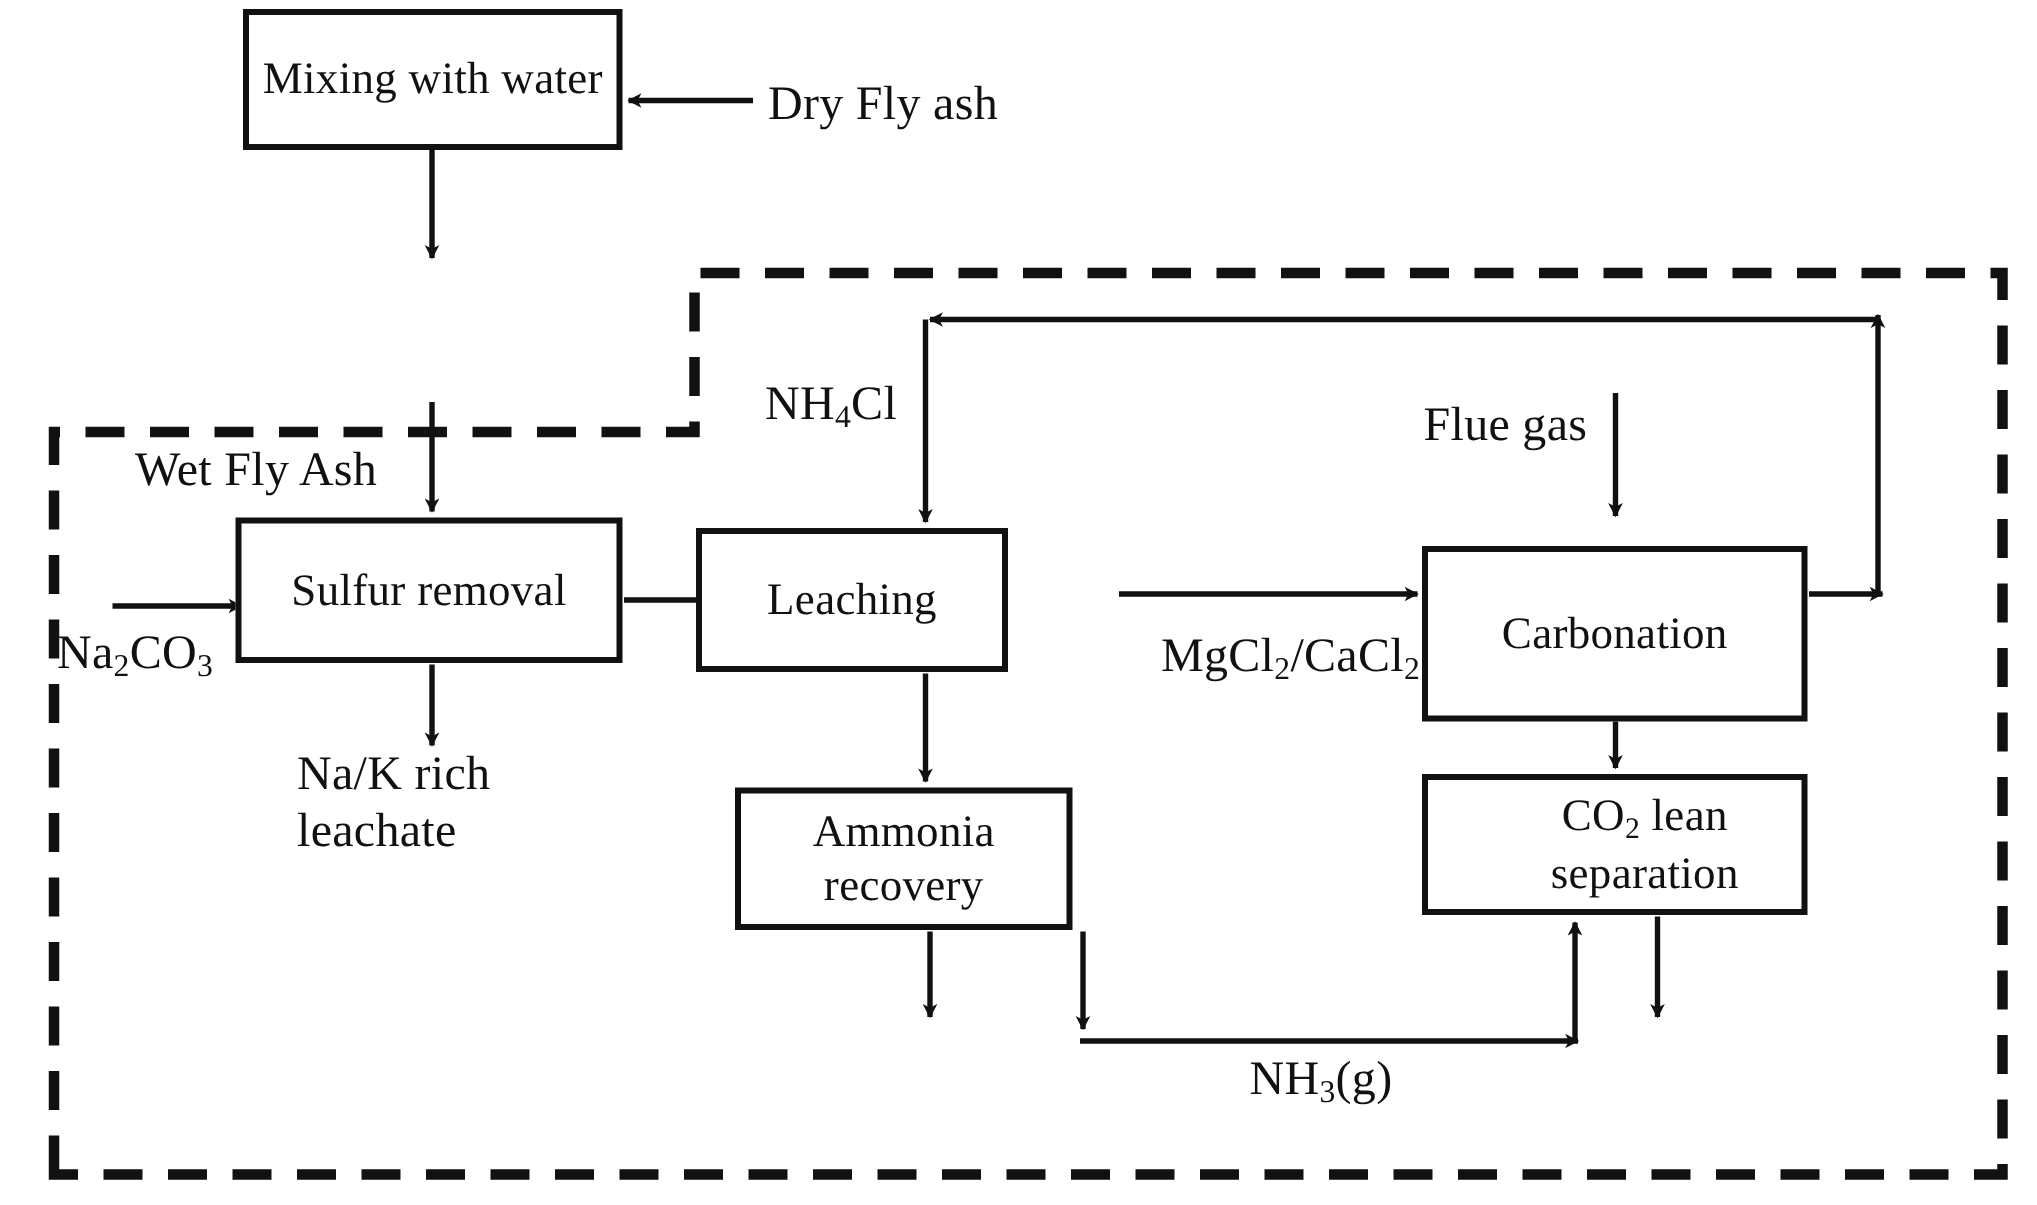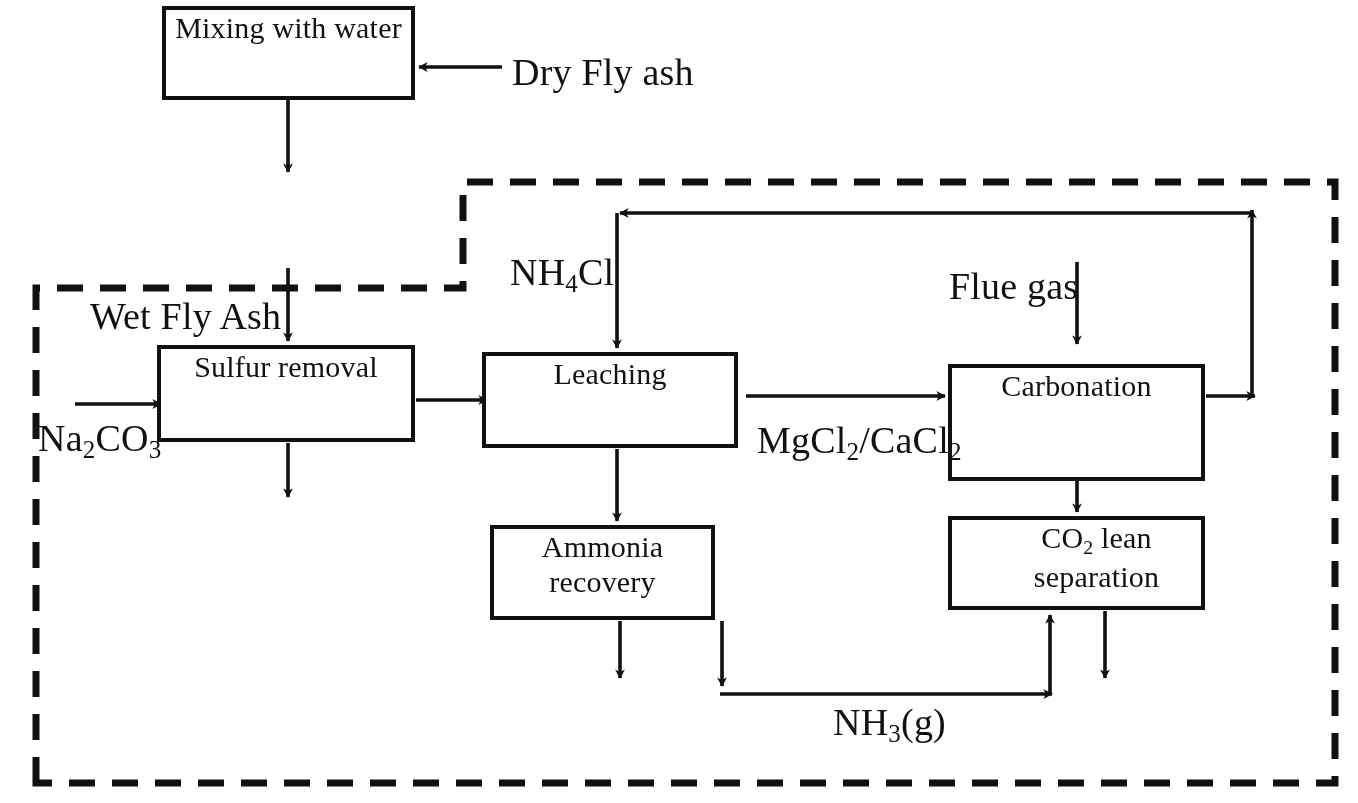--- a/index.html
+++ b/index.html
@@ -21,32 +21,33 @@
     top: 0;
     width: 1358px;
     height: 803px;
   }
   .proc-box {
     position: absolute;
     box-sizing: border-box;
     border: 4px solid #111111;
     background: #ffffff;
     display: flex;
+    align-items: center;
     justify-content: center;
     text-align: center;
     color: #111111;
     font-size: 30px;
     line-height: 1.18;
     letter-spacing: 0.2px;
   }
   .proc-box .lbl { display: block; width: 100%; padding: 0 6px; }
   .flow-label {
     position: absolute;
     color: #111111;
-    font-size: 38px;
+    font-size: 32px;
     line-height: 1.18;
     white-space: nowrap;
     letter-spacing: 0.2px;
   }
   .flow-label.two-line { white-space: normal; }
   sub { font-size: 0.66em; vertical-align: -0.28em; }
 </style>
 </head>
 <body>
 
@@ -101,21 +102,21 @@
 
   <div class="proc-box" style="left:162px; top:6px; width:253px; height:94px;">
     <span class="lbl">Mixing with water</span>
   </div>
 
 
   <div class="proc-box" style="left:157px; top:345px; width:258px; height:97px;">
     <span class="lbl">Sulfur removal</span>
   </div>
 
-  <div class="proc-box" style="left:482px; top:352px; width:256px; height:96px;">
+  <div class="proc-box" style="left:464px; top:352px; width:208px; height:96px;">
     <span class="lbl">Leaching</span>
   </div>
 
   <div class="proc-box" style="left:948px; top:348px; width:257px; height:117px;margin-top:16px;">
     <span class="lbl">Carbonation</span>
   </div>
 
   <div class="proc-box" style="left:490px; top:525px; width:225px; height:95px;">
     <span class="lbl">Ammonia recovery</span>
   </div>
@@ -130,20 +131,24 @@
   <div class="flow-label" style="left:512px; top:50px;">Dry Fly ash</div>
 
   <div class="flow-label" style="left:90px; top:294px;">Wet Fly Ash</div>
 
   <div class="flow-label" style="left:510px; top:250px;">NH<sub>4</sub>Cl</div>
 
   <div class="flow-label" style="left:949px; top:264px;">Flue gas</div>
 
   <div class="flow-label" style="left:38px; top:416px;">Na<sub>2</sub>CO<sub>3</sub></div>
 
+  <div class="flow-label two-line" style="left:198px; top:497px; width:180px;">
+    <span>Na/K rich</span><br>
+    <span>leachate</span>
+  </div>
 
-  <div class="flow-label" style="left:757px; top:418px;">MgCl<sub>2</sub>/CaCl<sub>2</sub></div>
+  <div class="flow-label" style="left:774px; top:418px;">MgCl<sub>2</sub>/CaCl<sub>2</sub></div>
 
 
   <div class="flow-label" style="left:833px; top:700px;">NH<sub>3</sub>(g)</div>
 
 
 </div>
 
 </body></html>

